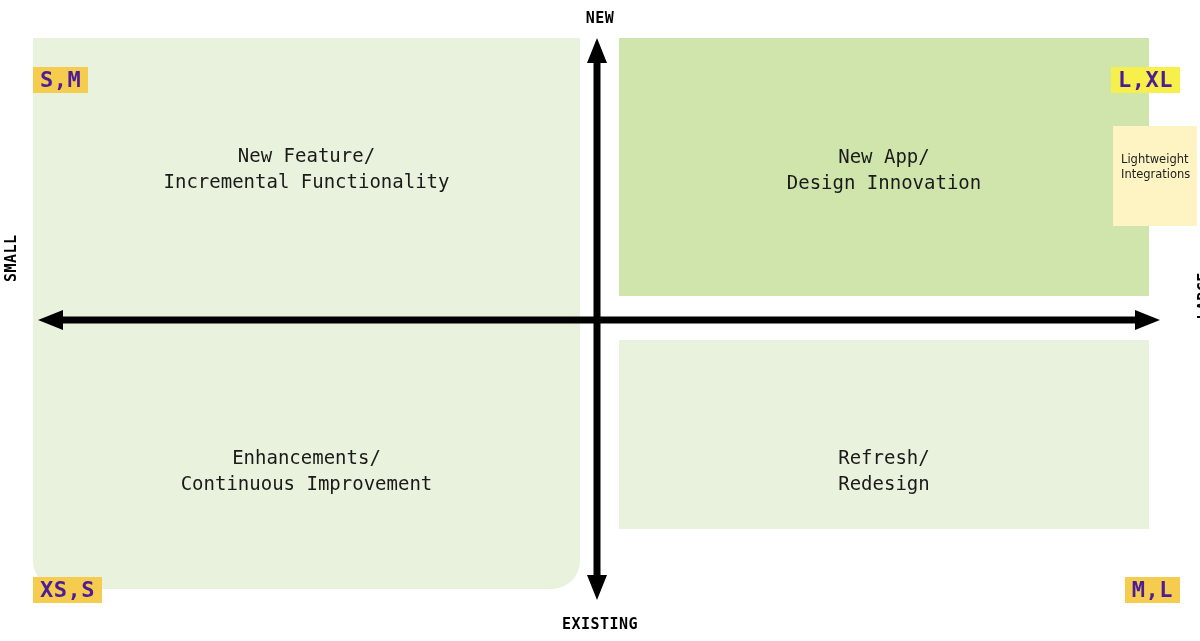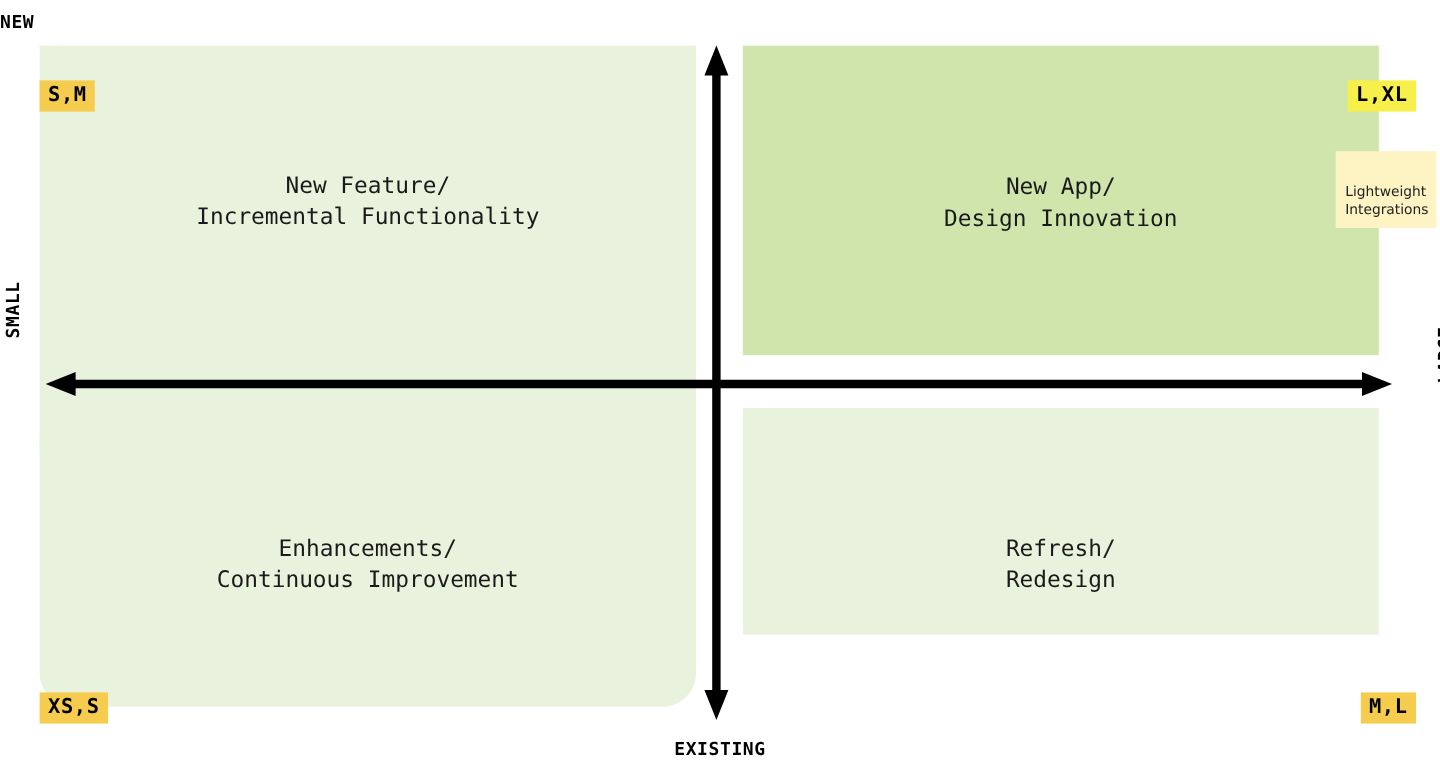--- a/index.html
+++ b/index.html
@@ -28,20 +28,21 @@
     font-family: "DejaVu Sans Mono", "Liberation Mono", monospace;
     font-weight: bold;
     font-size: 15px;
     letter-spacing: 0.5px;
     color: #000000;
     white-space: nowrap;
   }
   .axis-top {
     left: 0; right: 0;
     top: 9px;
+    text-align: center;
   }
   .axis-bottom {
     left: 0; right: 0;
     bottom: 8px;
     text-align: center;
   }
   .axis-left {
     left: 2px;
     top: 282px;
     transform: rotate(-90deg);
@@ -76,43 +77,43 @@
   }
   .q-tl .q-title { top: 104px; }
   .q-tr .q-title { top: 105px; }
   .q-bl .q-title { top: 104px; }
   .q-br .q-title { top: 104px; }
 
   
   .chip {
     position: absolute;
     background: #f5cc4d;
-    color: #000000;
+    color: #4c1d95;
     font-family: "DejaVu Sans Mono", "Liberation Mono", monospace;
     font-weight: bold;
-    font-size: 17px;
+    font-size: 22px;
     letter-spacing: 0.5px;
     padding: 3px 7px 4px 7px;
     line-height: 19px;
     white-space: nowrap;
   }
   .chip-bright { background: #f7f04a; }
 
   .chip-tl { left: 33px;  top: 67px; }
   .chip-tr { right: 20px; top: 67px; }
   .chip-bl { left: 33px;  bottom: 38px; }
   .chip-br { right: 20px; bottom: 38px; }
 
   
   .sticky {
     position: absolute;
     left: 1113px;
     top: 126px;
     width: 84px;
-    height: 64px;
+    height: 100px;
     background: #fdf3c3;
     box-sizing: border-box;
     padding: 26px 8px 0 8px;
     font-family: "DejaVu Sans", "Liberation Sans", sans-serif;
     font-size: 11.5px;
     line-height: 15px;
     color: #222222;
     white-space: pre-line;
   }
 

